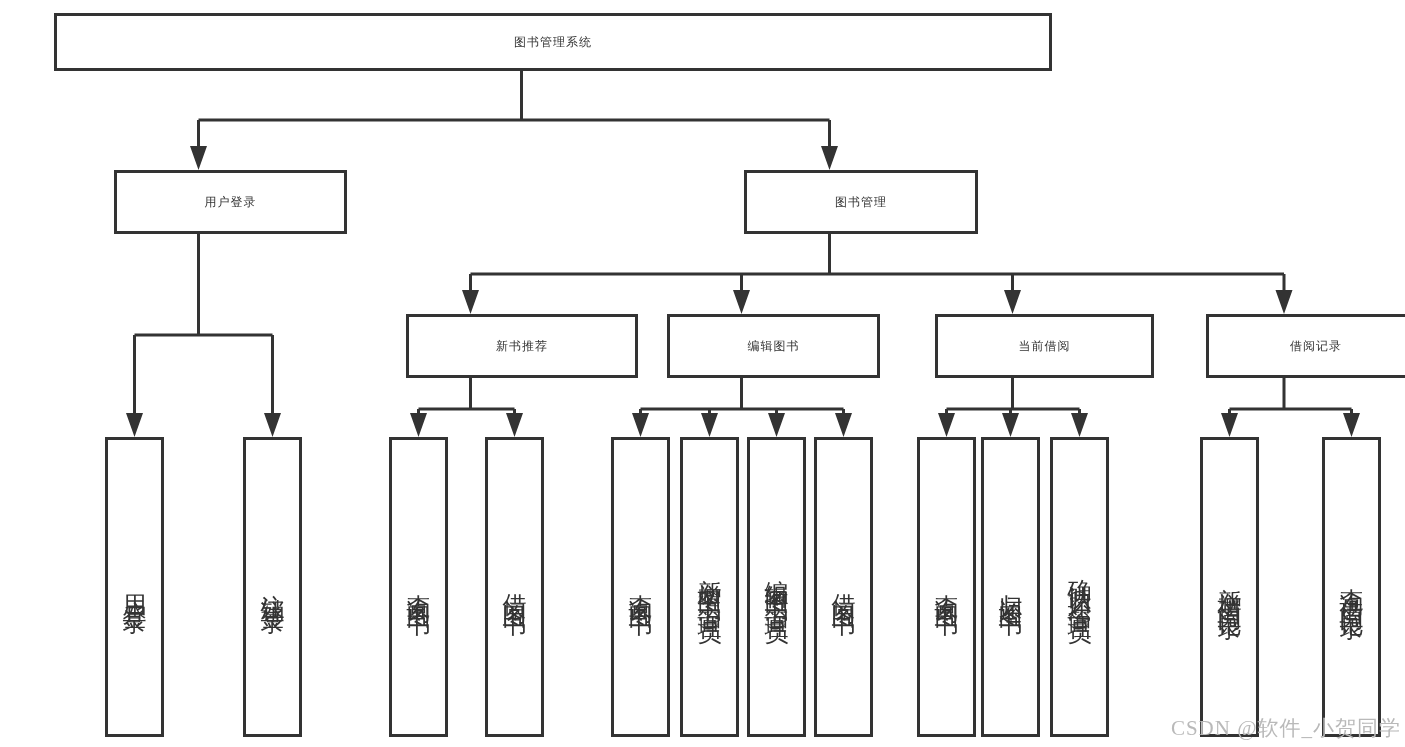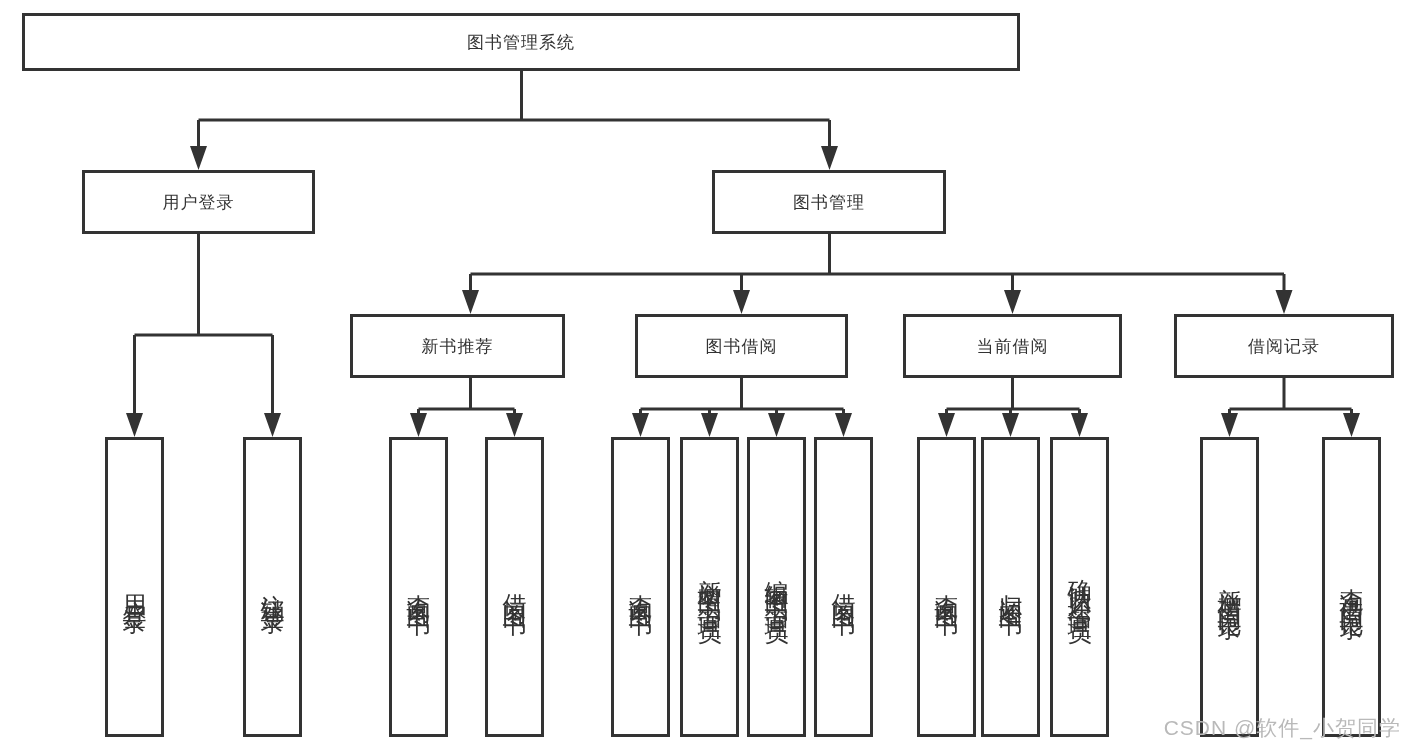--- a/index.html
+++ b/index.html
@@ -26,38 +26,40 @@
   .node {
     position: absolute;
     box-sizing: border-box;
     border: 3px solid #333333;
     background: #ffffff;
     display: flex;
     align-items: center;
     justify-content: center;
   }
   .hbox {
-    font-size: 17px;
+    font-size: 12px;
     letter-spacing: 1px;
+    margin-left: 32px;
   }
   .vbox .vtext {
     writing-mode: vertical-rl;
     text-orientation: mixed;
     font-size: 24px;
     letter-spacing: 6px;
     line-height: 1;
     white-space: nowrap;
   }
   .watermark {
     position: absolute;
     right: 4px;
     bottom: 5px;
     font-size: 21px;
     letter-spacing: 1px;
     color: #b9b9b9;
+    font-family: Liberation Serif, serif;
   }
 </style>
 </head>
 <body>
 
 <div id="canvas">
 
   <svg id="connector-svg" viewBox="0 0 1405 747" xmlns="http://www.w3.org/2000/svg">
 
     <path d="M521.5 71 V121
@@ -119,25 +121,25 @@
     <span>图书管理系统</span>
   </div>
 
   <div class="node hbox" style="left:82px;top:170px;width:233px;height:64px">
     <span>用户登录</span>
   </div>
   <div class="node hbox" style="left:712px;top:170px;width:234px;height:64px">
     <span>图书管理</span>
   </div>
 
-  <div class="node hbox" style="left:350px;top:314px;width:215px;height:64px">
+  <div class="node hbox" style="left:374px;top:314px;width:232px;height:64px">
     <span>新书推荐</span>
   </div>
   <div class="node hbox" style="left:635px;top:314px;width:213px;height:64px">
-    <span>图书借阅</span>
+    <span>编辑图书</span>
   </div>
   <div class="node hbox" style="left:1174px;top:314px;width:220px;height:64px">
     <span>借阅记录</span>
   </div>
   <div class="node hbox" style="left:903px;top:314px;width:219px;height:64px">
     <span>当前借阅</span>
   </div>
 
   <div class="node vbox" style="left:105px;top:437px;width:59px;height:300px">
     <span class="vtext">用户登录</span>

